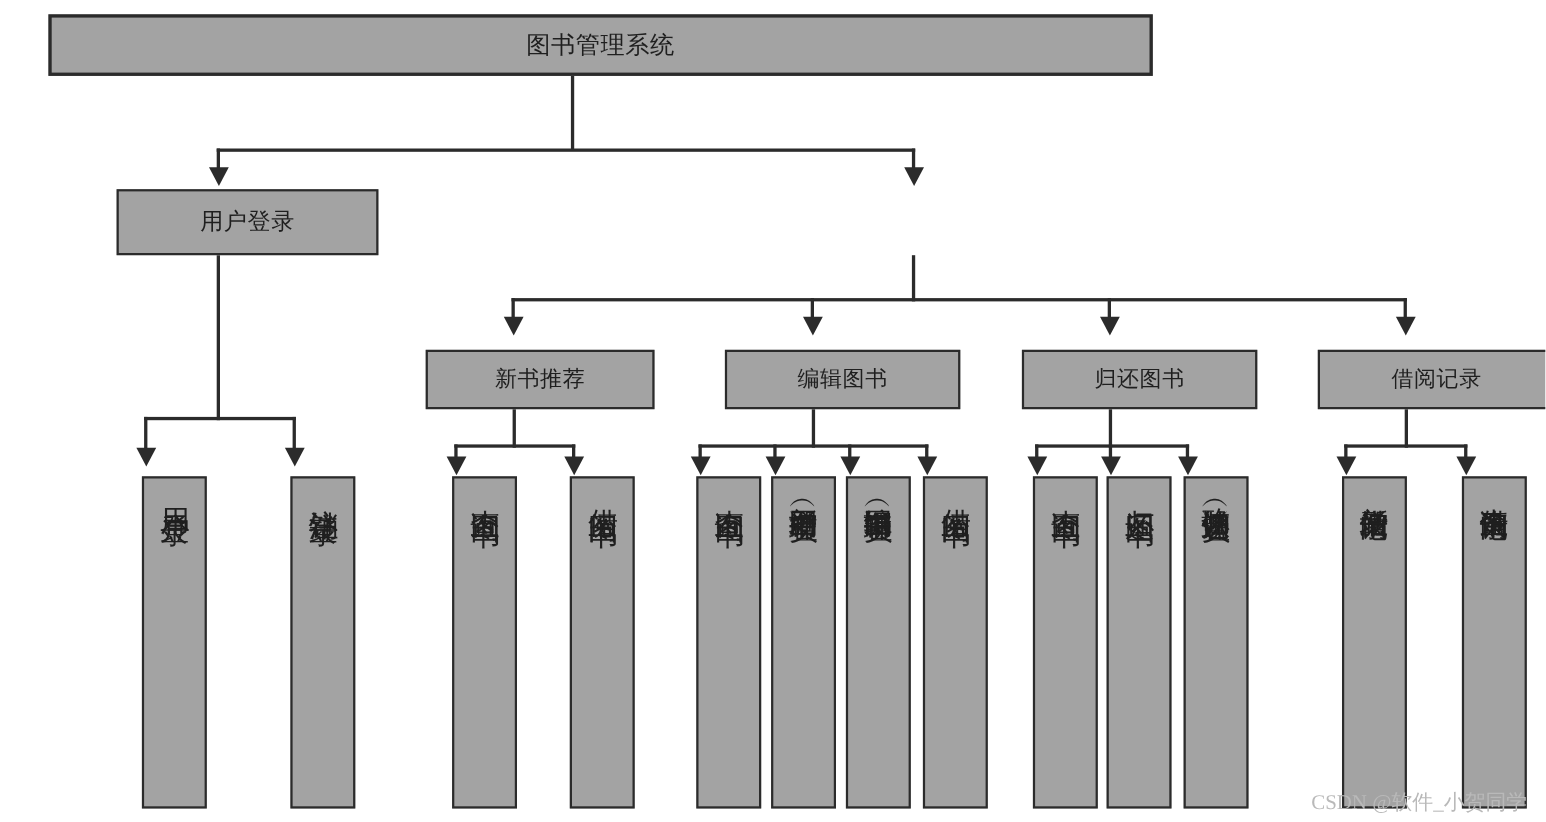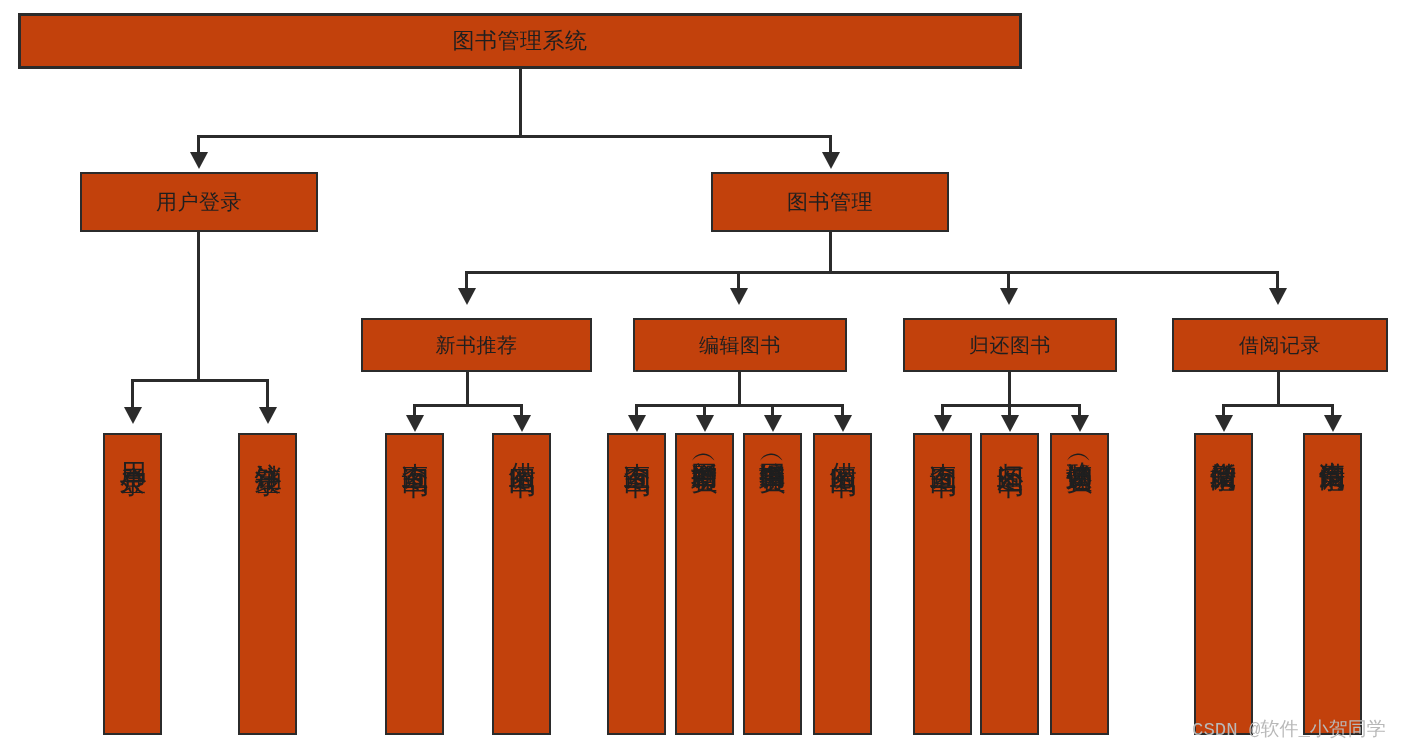--- a/index.html
+++ b/index.html
@@ -12,26 +12,27 @@
     position:relative;
     width:1405px;
     height:747px;
     background:#ffffff;
     overflow:hidden;
   }
   
   .node{
     position:absolute;
     box-sizing:border-box;
-    background:#c2410c;
+    background:#a3a3a3;
     border:2px solid #2b2b2b;
     display:flex;
     align-items:center;
     justify-content:center;
     z-index:3;
+    margin-left:26px;
   }
   .node.root{
     border-width:3px;
   }
   .node .lbl{
     font-size:21px;
     line-height:1.15;
     letter-spacing:.5px;
     white-space:nowrap;
     color:#1f1f1f;
@@ -72,21 +73,21 @@
     z-index:2;
   }
   
   #watermark{
     position:absolute;
     font-size:19px;
     color:#b9b9b9;
     white-space:nowrap;
     z-index:5;
     pointer-events:none;
-    font-family:Liberation Mono, monospace;
+    font-family:Liberation Serif, serif;
   }
 </style>
 </head>
 <body>
 
 <div id="canvas">
 
   <div class="node root" style="left:18px;top:13px;width:1004px;height:56px;">
     <span class="lbl">图书管理系统</span>
   </div>
@@ -95,44 +96,41 @@
 
   <div class="seg hline" style="left:197px;top:135px;width:635px;height:3px;"></div>
 
   <div class="seg vline" style="left:197px;top:135px;width:3px;height:20px;"></div>
   <div class="arrow" style="left:190px;top:152px;"></div>
   <div class="seg vline" style="left:829px;top:135px;width:3px;height:20px;"></div>
   <div class="arrow" style="left:822px;top:152px;"></div>
 
   <div class="node lvl2" style="left:80px;top:172px;width:238px;height:60px;">
     <span class="lbl">用户登录</span>
-  </div>
-  <div class="node lvl2" style="left:711px;top:172px;width:238px;height:60px;">
-    <span class="lbl">图书管理</span>
   </div>
 
   <div class="seg vline" style="left:197px;top:232px;width:3px;height:150px;"></div>
   <div class="seg hline" style="left:131px;top:379px;width:138px;height:3px;"></div>
   <div class="seg vline" style="left:131px;top:379px;width:3px;height:31px;"></div>
   <div class="arrow" style="left:124px;top:407px;"></div>
   <div class="seg vline" style="left:266px;top:379px;width:3px;height:31px;"></div>
   <div class="arrow" style="left:259px;top:407px;"></div>
 
   <div class="seg vline" style="left:829px;top:232px;width:3px;height:42px;"></div>
   <div class="seg hline" style="left:465px;top:271px;width:814px;height:3px;"></div>
   <div class="seg vline" style="left:465px;top:271px;width:3px;height:20px;"></div>
   <div class="arrow" style="left:458px;top:288px;"></div>
   <div class="seg vline" style="left:737px;top:271px;width:3px;height:20px;"></div>
   <div class="arrow" style="left:730px;top:288px;"></div>
   <div class="seg vline" style="left:1007px;top:271px;width:3px;height:20px;"></div>
   <div class="arrow" style="left:1000px;top:288px;"></div>
   <div class="seg vline" style="left:1276px;top:271px;width:3px;height:20px;"></div>
   <div class="arrow" style="left:1269px;top:288px;"></div>
 
-  <div class="node lvl3" style="left:361px;top:318px;width:231px;height:54px;">
+  <div class="node lvl3" style="left:361px;top:318px;width:208px;height:54px;">
     <span class="lbl">新书推荐</span>
   </div>
   <div class="node lvl3" style="left:633px;top:318px;width:214px;height:54px;">
     <span class="lbl">编辑图书</span>
   </div>
   <div class="node lvl3" style="left:903px;top:318px;width:214px;height:54px;">
     <span class="lbl">归还图书</span>
   </div>
   <div class="node lvl3" style="left:1172px;top:318px;width:216px;height:54px;">
     <span class="lbl">借阅记录</span>

